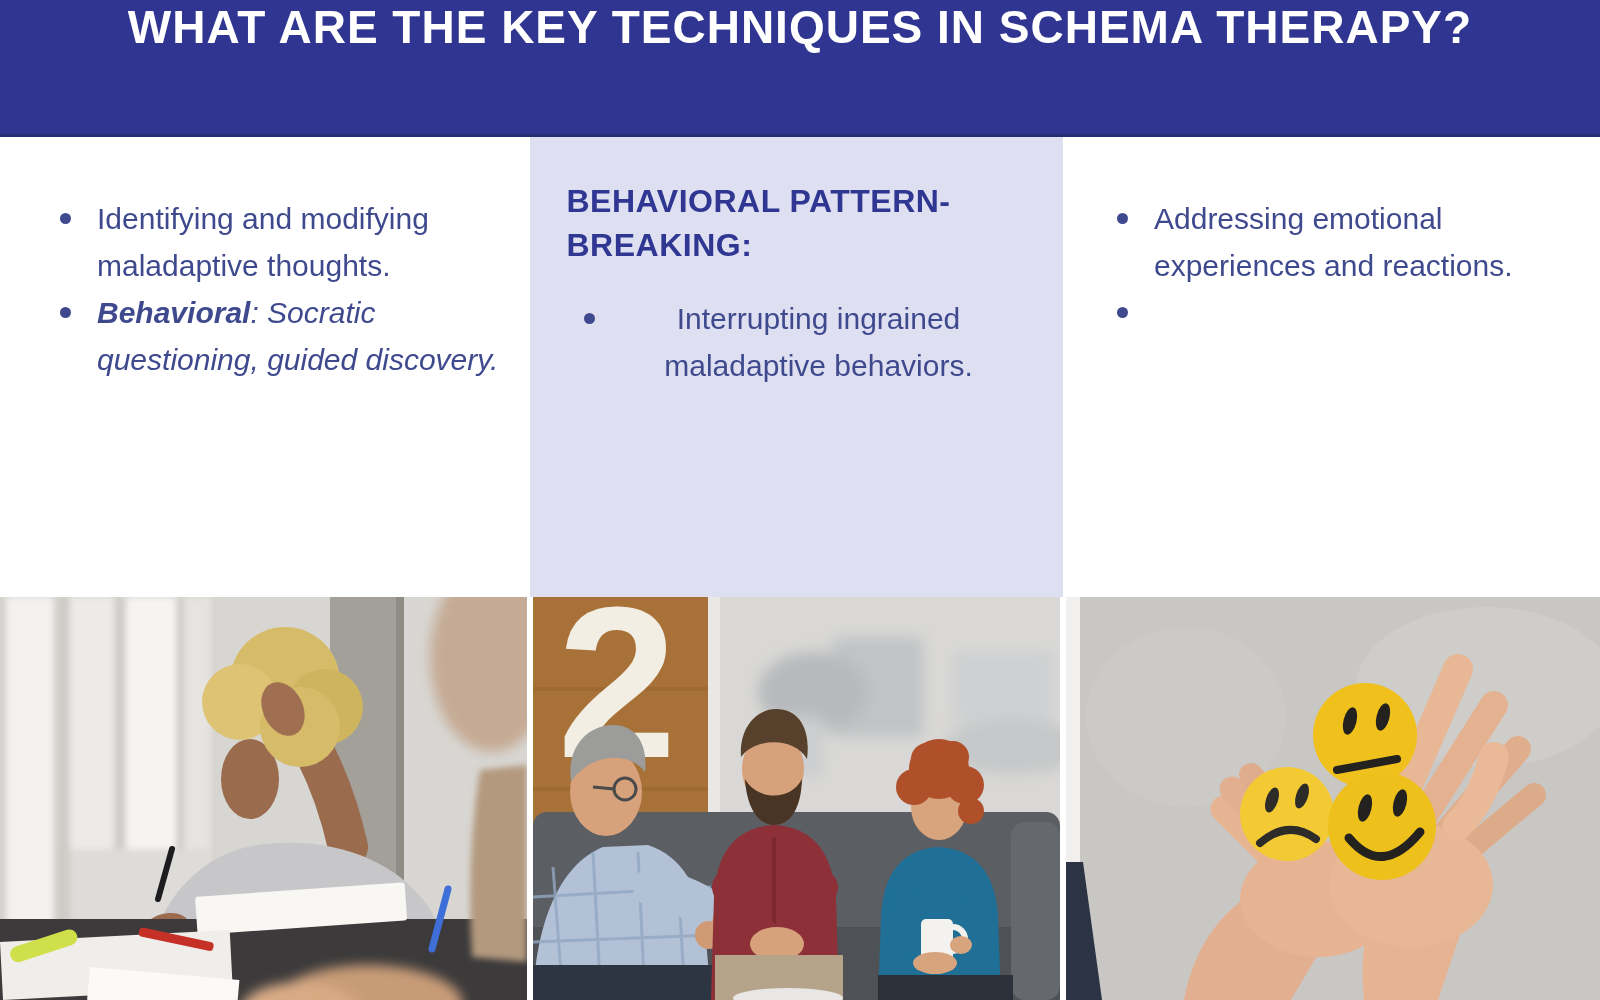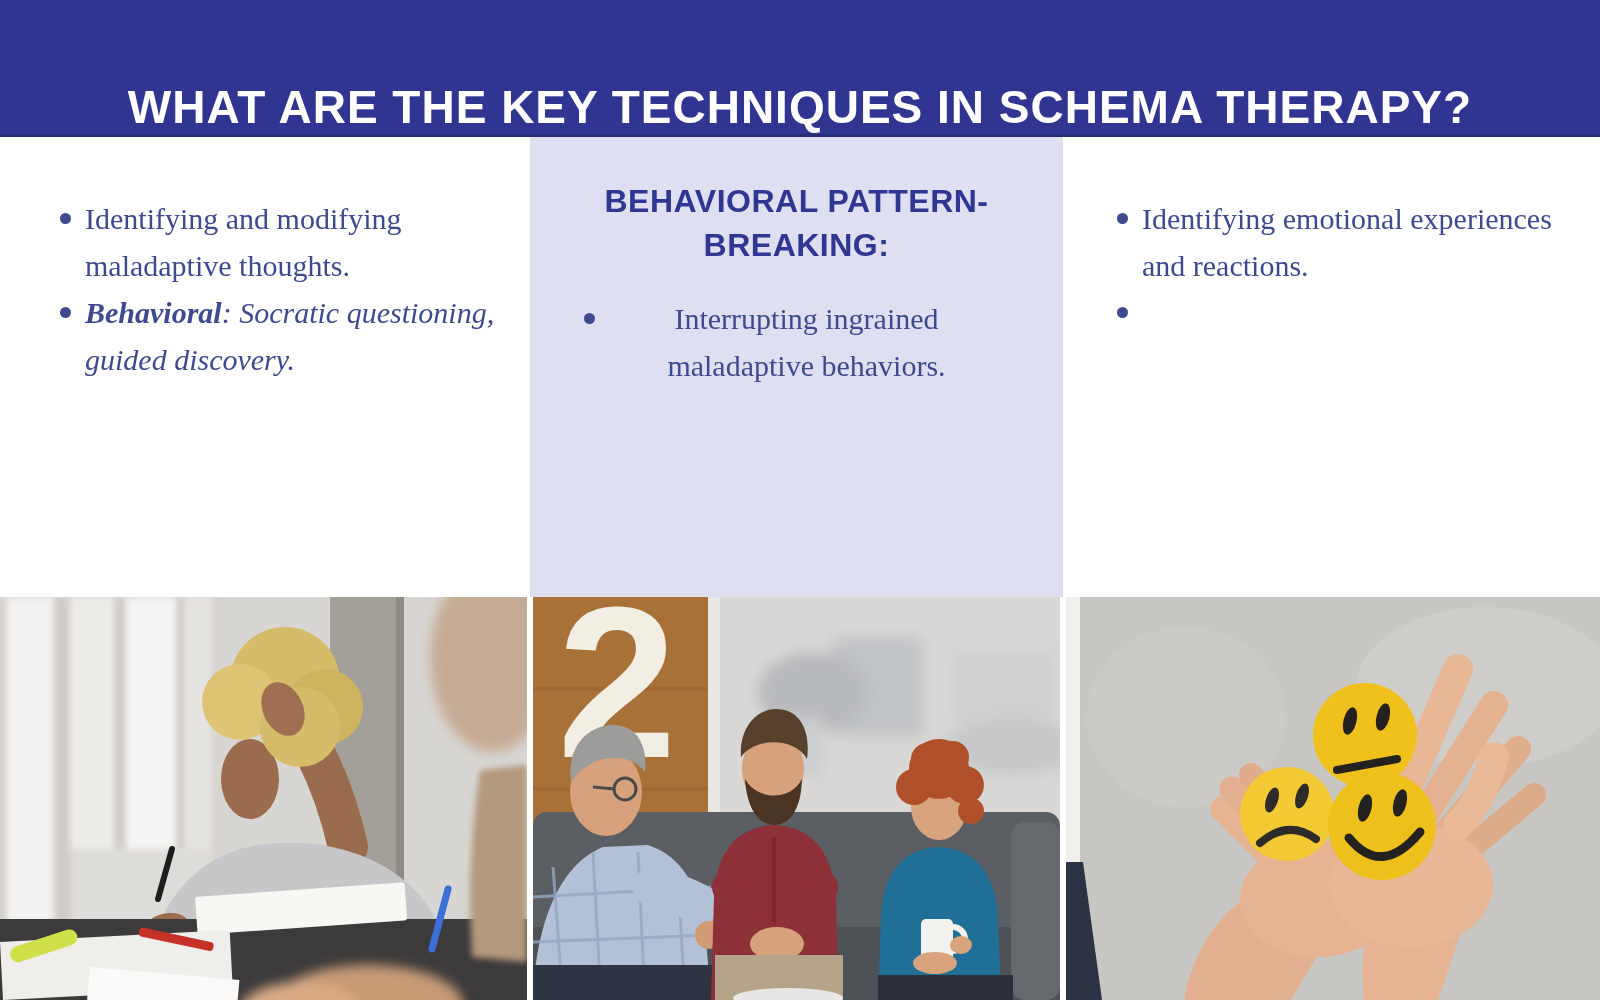--- a/index.html
+++ b/index.html
@@ -13,50 +13,50 @@
   *{margin:0;padding:0;box-sizing:border-box;}
   html,body{background:#fff;}
   .page{
     width:1600px;height:1000px;position:relative;overflow:hidden;
     background:var(--page-bg);
     font-family:"Liberation Sans",sans-serif;
   }
   
   .banner{
     height:137px;background:var(--banner-bg);
-    display:flex;align-items:flex-end;justify-content:center;
+    display:flex;align-items:flex-start;justify-content:center;
     border-bottom:3px solid #262c73;
   }
   .banner h1{
     color:var(--banner-text);font-size:46px;font-weight:bold;
     letter-spacing:1px;white-space:nowrap;
   }
   
   .columns{display:flex;height:460px;}
   .col{padding-top:36px;}
   .col-left{width:530px;background:var(--page-bg);}
   .col-mid{width:533px;background:var(--middle-bg);}
   .col-right{flex:1;background:var(--page-bg);}
   .heading-box{
     height:100px;display:flex;align-items:center;
   }
   .col-left .heading-box{justify-content:flex-start;padding-left:36px;}
   .col-mid .heading-box,.col-right .heading-box{justify-content:center;}
   h2.col-heading{
     color:var(--heading-text);font-size:32px;font-weight:bold;
-    line-height:44px;letter-spacing:.5px;text-align:center;
+    line-height:44px;letter-spacing:.5px;text-align:left;
   }
   .col-left h2.col-heading{white-space:nowrap;text-align:left;}
   .col-mid h2.col-heading{max-width:460px;}
   .col-right h2.col-heading{max-width:430px;}
   ul.bullets{list-style:none;margin-top:22px;}
   .col-left ul.bullets{padding-left:60px;}
   .col-mid ul.bullets{padding-left:54px;text-align:center;}
   .col-right ul.bullets{padding-left:54px;}
-  ul.bullets li{display:flex;gap:14px;font-family:Liberation Serif, serif;}
+  ul.bullets li{display:flex;gap:26px;}
   .dot{
     flex:none;width:11px;height:11px;border-radius:50%;
     background:var(--body-text);margin-top:18px;
   }
   .btext{
     color:var(--body-text);font-size:30px;line-height:47px;font-weight:normal;
   }
   .col-left .btext{max-width:425px;}
   .col-mid .btext{max-width:395px;}
   .col-right .btext{max-width:415px;}
@@ -105,21 +105,21 @@
           <span class="dot"></span>
           <p class="btext">Interrupting ingrained maladaptive behaviors.</p>
         </li>
       </ul>
     </section>
 
     <section class="col col-right">
       <ul class="bullets">
         <li>
           <span class="dot"></span>
-          <p class="btext">Identifying emotional experiences and reactions.</p>
+          <p class="btext">Addressing emotional experiences and reactions.</p>
         </li>
         <li>
           <span class="dot"></span>
         </li>
       </ul>
     </section>
 
   </main>
 
   <div class="photos">

